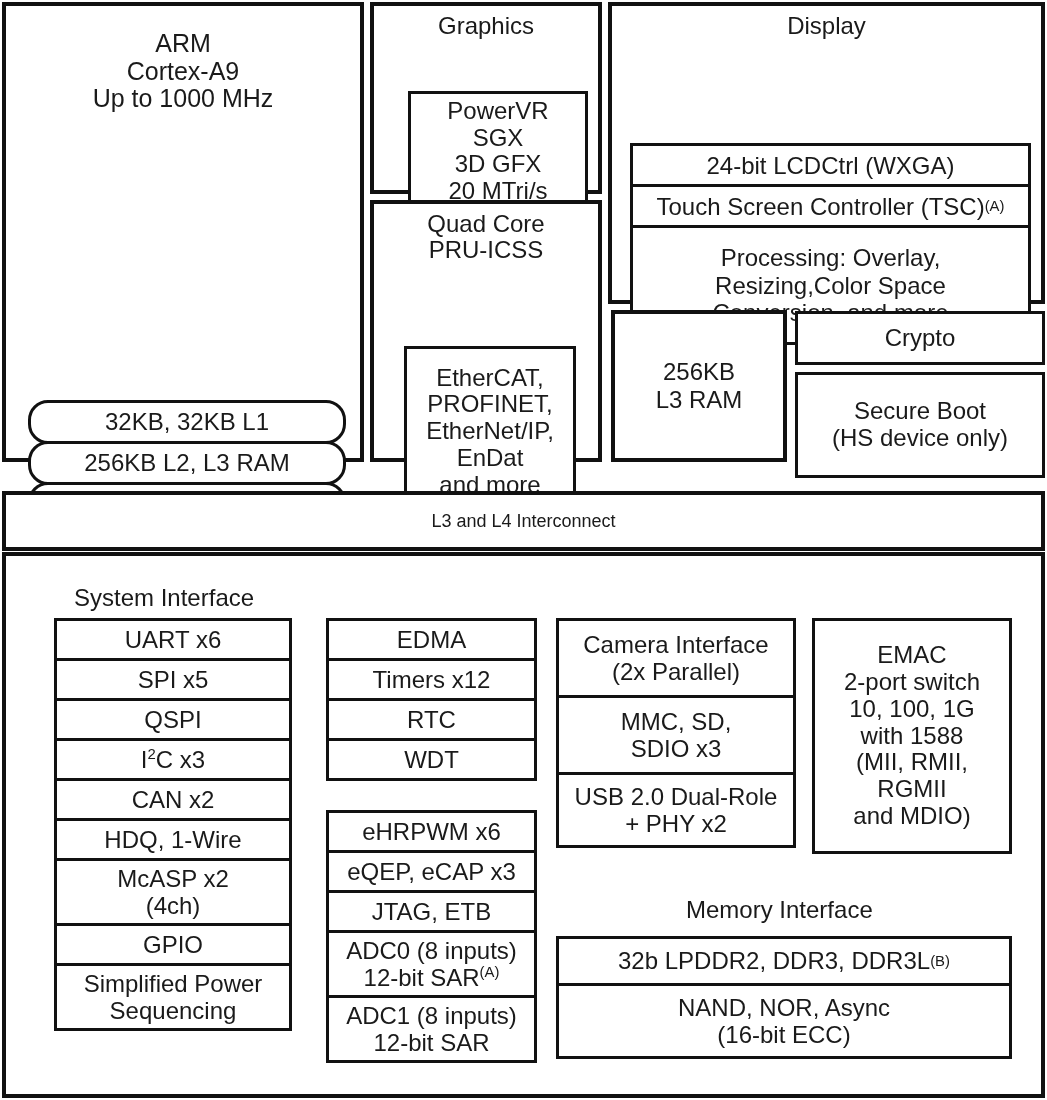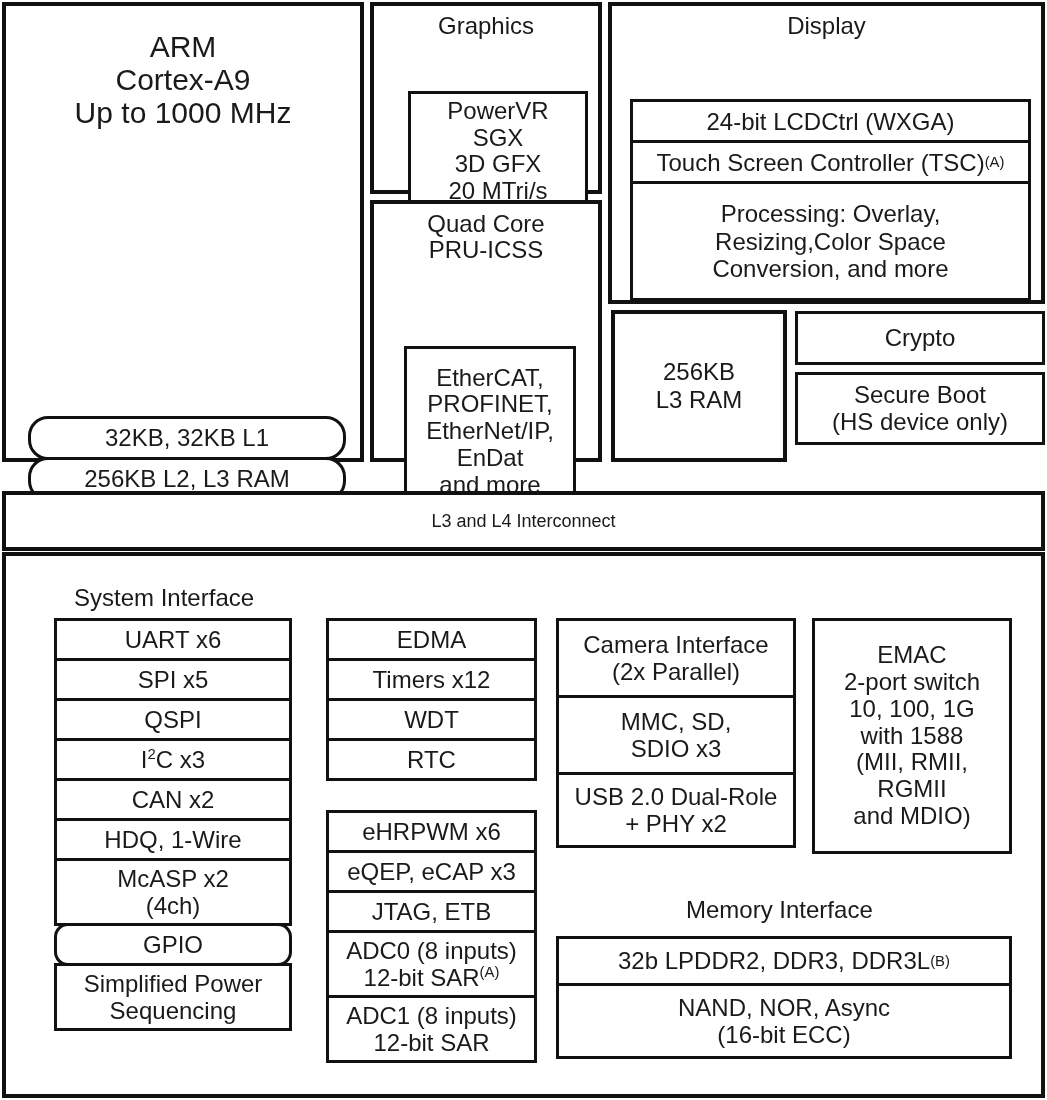--- a/index.html
+++ b/index.html
@@ -63,45 +63,45 @@
     text-align: center;
     font-size: 24px;
     line-height: 1.14;
     margin-bottom: -3px;
   }
   .stack > .cell:last-child { margin-bottom: 0; }
   sup { font-size: 0.62em; vertical-align: super; line-height: 0; }
 
   
   #arm-block        { left: 2px;   top: 2px;   width: 362px; height: 460px; }
-  #arm-title        { font-size: 30px; padding-top: 24px; }
+  #arm-title        { font-size: 25px; padding-top: 24px; }
   #arm-mem-stack    { left: 22px;  top: 281px; width: 318px; }
   #arm-mem-stack .cell { height: 44px; border-radius: 20px; }
 
   #graphics-block   { left: 370px; top: 2px;   width: 232px; height: 192px; }
   #gfx-core         { left: 34px;  top: 46px;  width: 180px; height: 120px;
                       font-size: 24px; }
 
   #pru-block        { left: 370px; top: 200px; width: 232px; height: 262px; }
   #pru-core         { left: 30px;  top: 76px;  width: 172px; height: 172px;
                       font-size: 24px; }
 
   #display-block    { left: 608px; top: 2px;   width: 437px; height: 302px; }
   #disp-stack       { left: 18px;  top: 54px;  width: 401px; }
-  #disp-stack .cell:nth-child(1) { height: 44px; }
+  #disp-stack .cell:nth-child(1) { height: 44px; margin-top: 44px; }
   #disp-stack .cell:nth-child(2) { height: 44px; }
   #disp-stack .cell:nth-child(3) { height: 120px; }
 
   #l3ram-block      { left: 611px; top: 310px; width: 176px; height: 152px;
                       align-items: center; justify-content: center;
                       text-align: center; font-size: 24px; line-height: 1.15; }
 
   #crypto-block     { left: 795px; top: 311px; width: 250px; height: 54px;
                       font-size: 24px; }
-  #secure-block     { left: 795px; top: 372px; width: 250px; height: 73px;
+  #secure-block     { left: 795px; top: 372px; width: 250px; height: 106px;
                       font-size: 24px; align-items: center; }
 
   #interconnect     { left: 2px;   top: 476px; width: 1043px; height: 60px;
                       align-items: center; justify-content: center;
                       font-size: 18px; margin-top: 15px; }
 
   #bottom-block     { left: 2px;   top: 552px; width: 1043px; height: 546px;
                       align-items: flex-start; }
 
   #sysif-label      { position: absolute; left: 68px;  top: 28px;
@@ -110,21 +110,21 @@
                       font-size: 24px; }
 
   #col1 { left: 48px;  top: 62px;  width: 238px; }
   #col1 .cell:nth-child(1) { height: 43px; }
   #col1 .cell:nth-child(2) { height: 43px; }
   #col1 .cell:nth-child(3) { height: 43px; }
   #col1 .cell:nth-child(4) { height: 43px; }
   #col1 .cell:nth-child(5) { height: 43px; }
   #col1 .cell:nth-child(6) { height: 43px; }
   #col1 .cell:nth-child(7) { height: 68px; }
-  #col1 .cell:nth-child(8) { height: 43px; border-radius: 14px; }
+  #col1 .cell:nth-child(8) { height: 43px; }
   #col1 .cell:nth-child(9) { height: 68px; }
 
   #col2 { left: 304px; top: 62px;  width: 227px; padding-left: 16px; }
   #col2 .cell:nth-child(1) { height: 43px; }
   #col2 .cell:nth-child(2) { height: 43px; }
   #col2 .cell:nth-child(3) { height: 43px; }
   #col2 .cell:nth-child(4) { height: 43px; }
   #col2 .cell:nth-child(5) { height: 43px; margin-top: 32px; }
   #col2 .cell:nth-child(6) { height: 43px; }
   #col2 .cell:nth-child(7) { height: 43px; }
@@ -264,22 +264,22 @@
         <div>
           <div>Simplified Power</div>
           <div>Sequencing</div>
         </div>
       </div>
     </div>
 
     <div class="stack" id="col2">
       <div class="cell">EDMA</div>
       <div class="cell">Timers x12</div>
+      <div class="cell">RTC</div>
       <div class="cell">WDT</div>
-      <div class="cell">RTC</div>
       <div class="cell">eHRPWM x6</div>
       <div class="cell">eQEP, eCAP x3</div>
       <div class="cell">JTAG, ETB</div>
       <div class="cell">
         <div>
           <div>ADC0 (8 inputs)</div>
           <div><span>12-bit SAR</span><sup>(A)</sup></div>
         </div>
       </div>
       <div class="cell">

